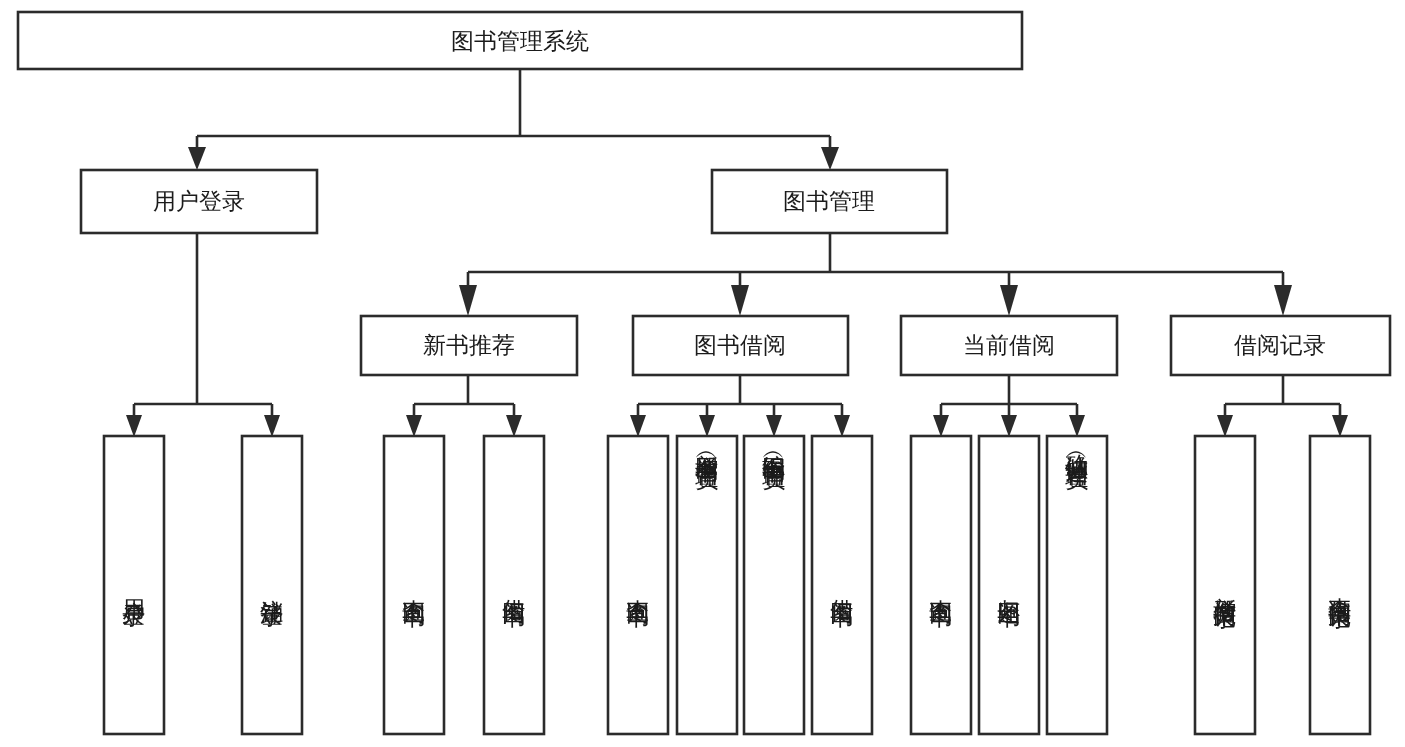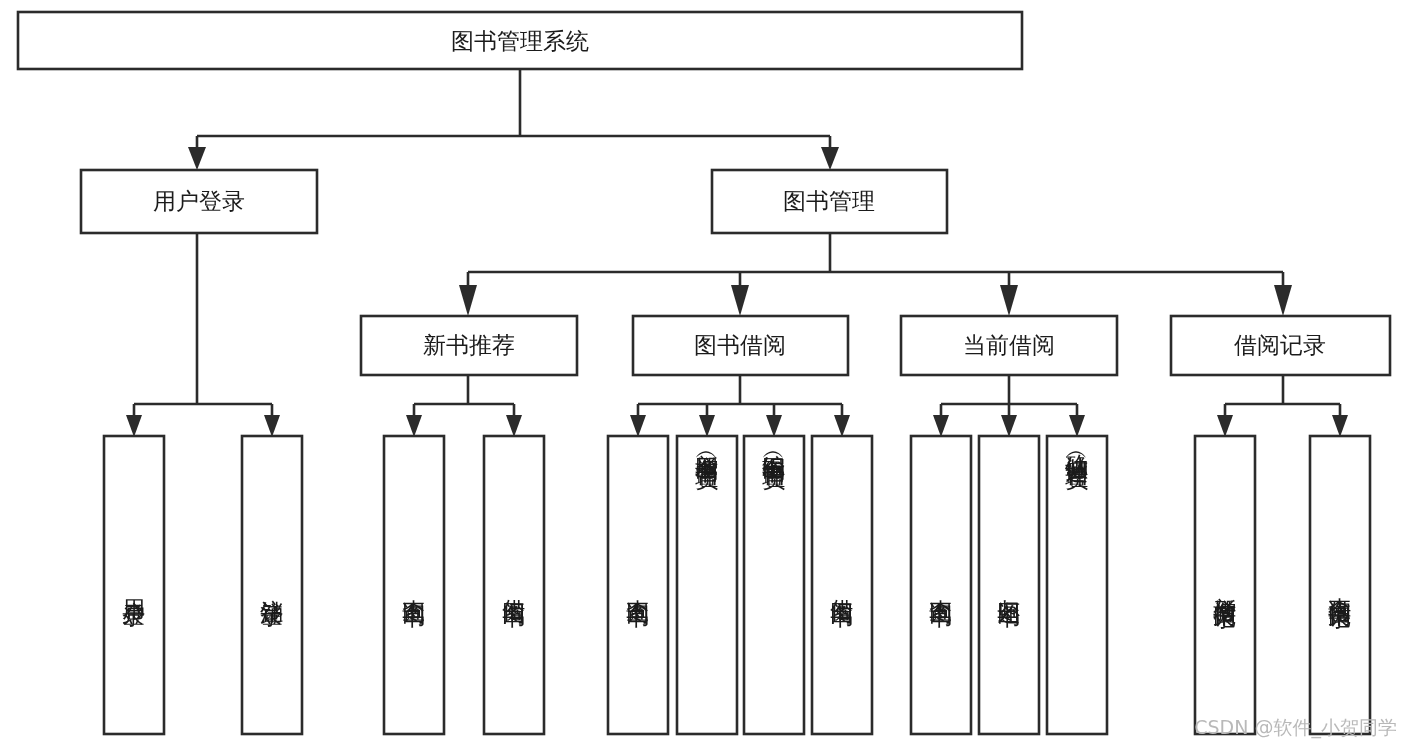--- a/index.html
+++ b/index.html
@@ -242,15 +242,14 @@
     <span class="vert-label">确认归还（管理员）</span>
   </div>
 
   <div class="vert-label-wrap" style="left:1195px; top:436px; width:60px; height:298px;">
     <span class="vert-label">新增借阅记录</span>
   </div>
   <div class="vert-label-wrap" style="left:1310px; top:436px; width:60px; height:298px;">
     <span class="vert-label">查询借阅记录</span>
   </div>
 
-  <div class="watermark">CSDN @软件_小贺同学</div>
 
 </div>
 
 </body></html>

